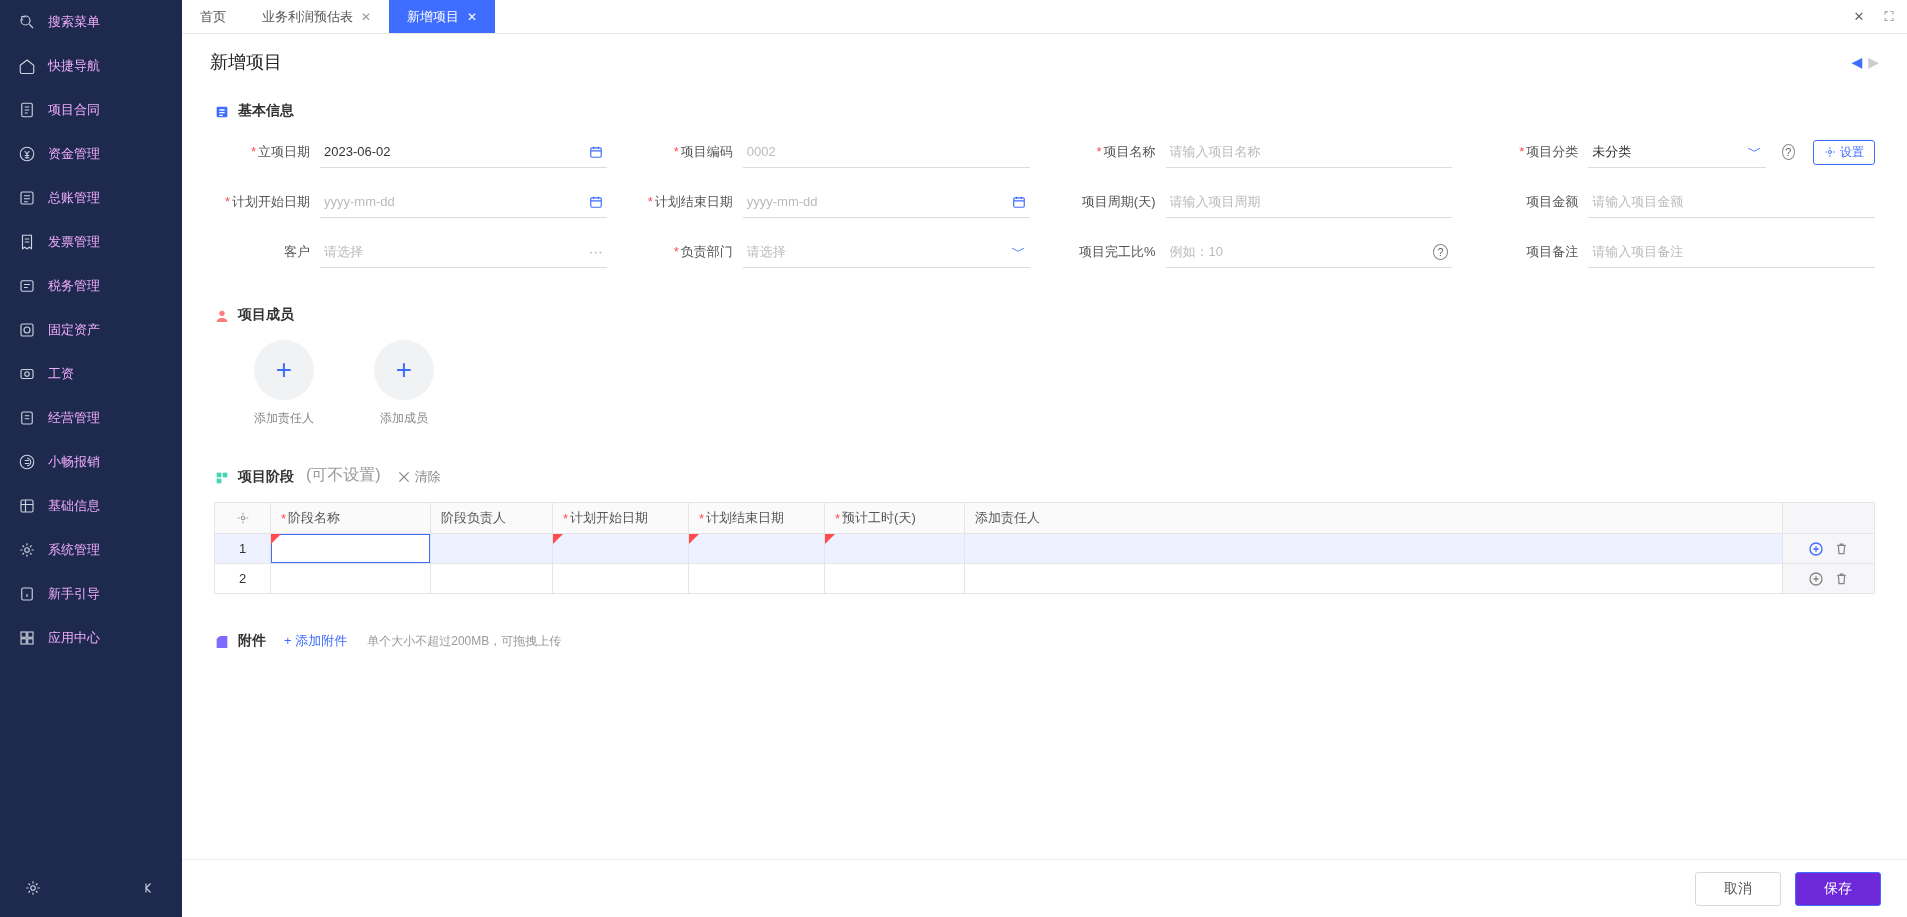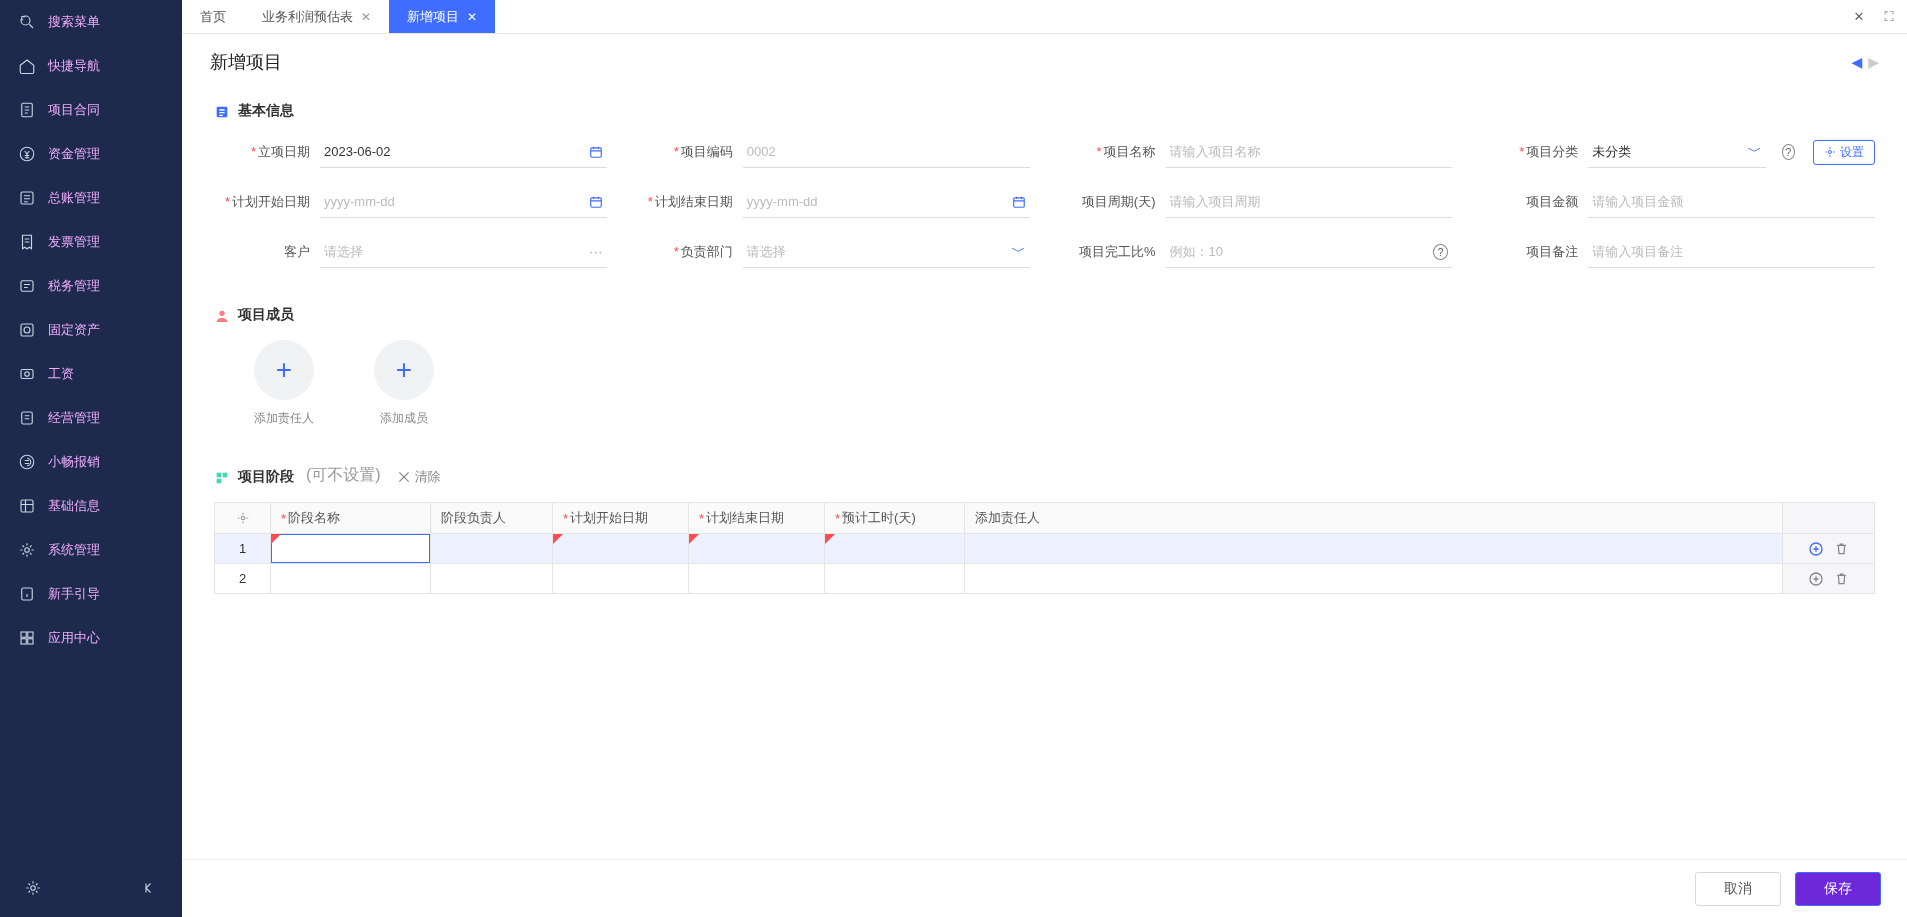--- a/index.html
+++ b/index.html
@@ -722,20 +722,32 @@
                     <svg width="15" height="15" viewBox="0 0 24 24" fill="none" stroke="#888" stroke-width="2">
                       <path d="M5 7h14M10 7V5h4v2M7 7l1 13h8l1-13"></path>
                     </svg>
                   </span>
               </div>
             </div>
           </div>
         </div>
       </div>
 
+      <div class="section">
+        <div class="sec-header">
+          <span class="sec-icon">
+              <svg viewBox="0 0 24 24" width="16" height="16">
+                <path d="M4 7l5-4h11v18H4z" fill="#7c6cff"></path>
+              </svg>
+            </span>
+          <span class="sec-title">附件</span>
+          <span class="attach-link">+ <span>添加附件</span></span>
+          <span class="attach-hint">单个大小不超过200MB，可拖拽上传</span>
+        </div>
+      </div>
 
     </div>
 
     <div class="footer">
       <button class="btn">取消</button>
       <button class="btn primary">保存</button>
     </div>
   </div>
 </div>
 

